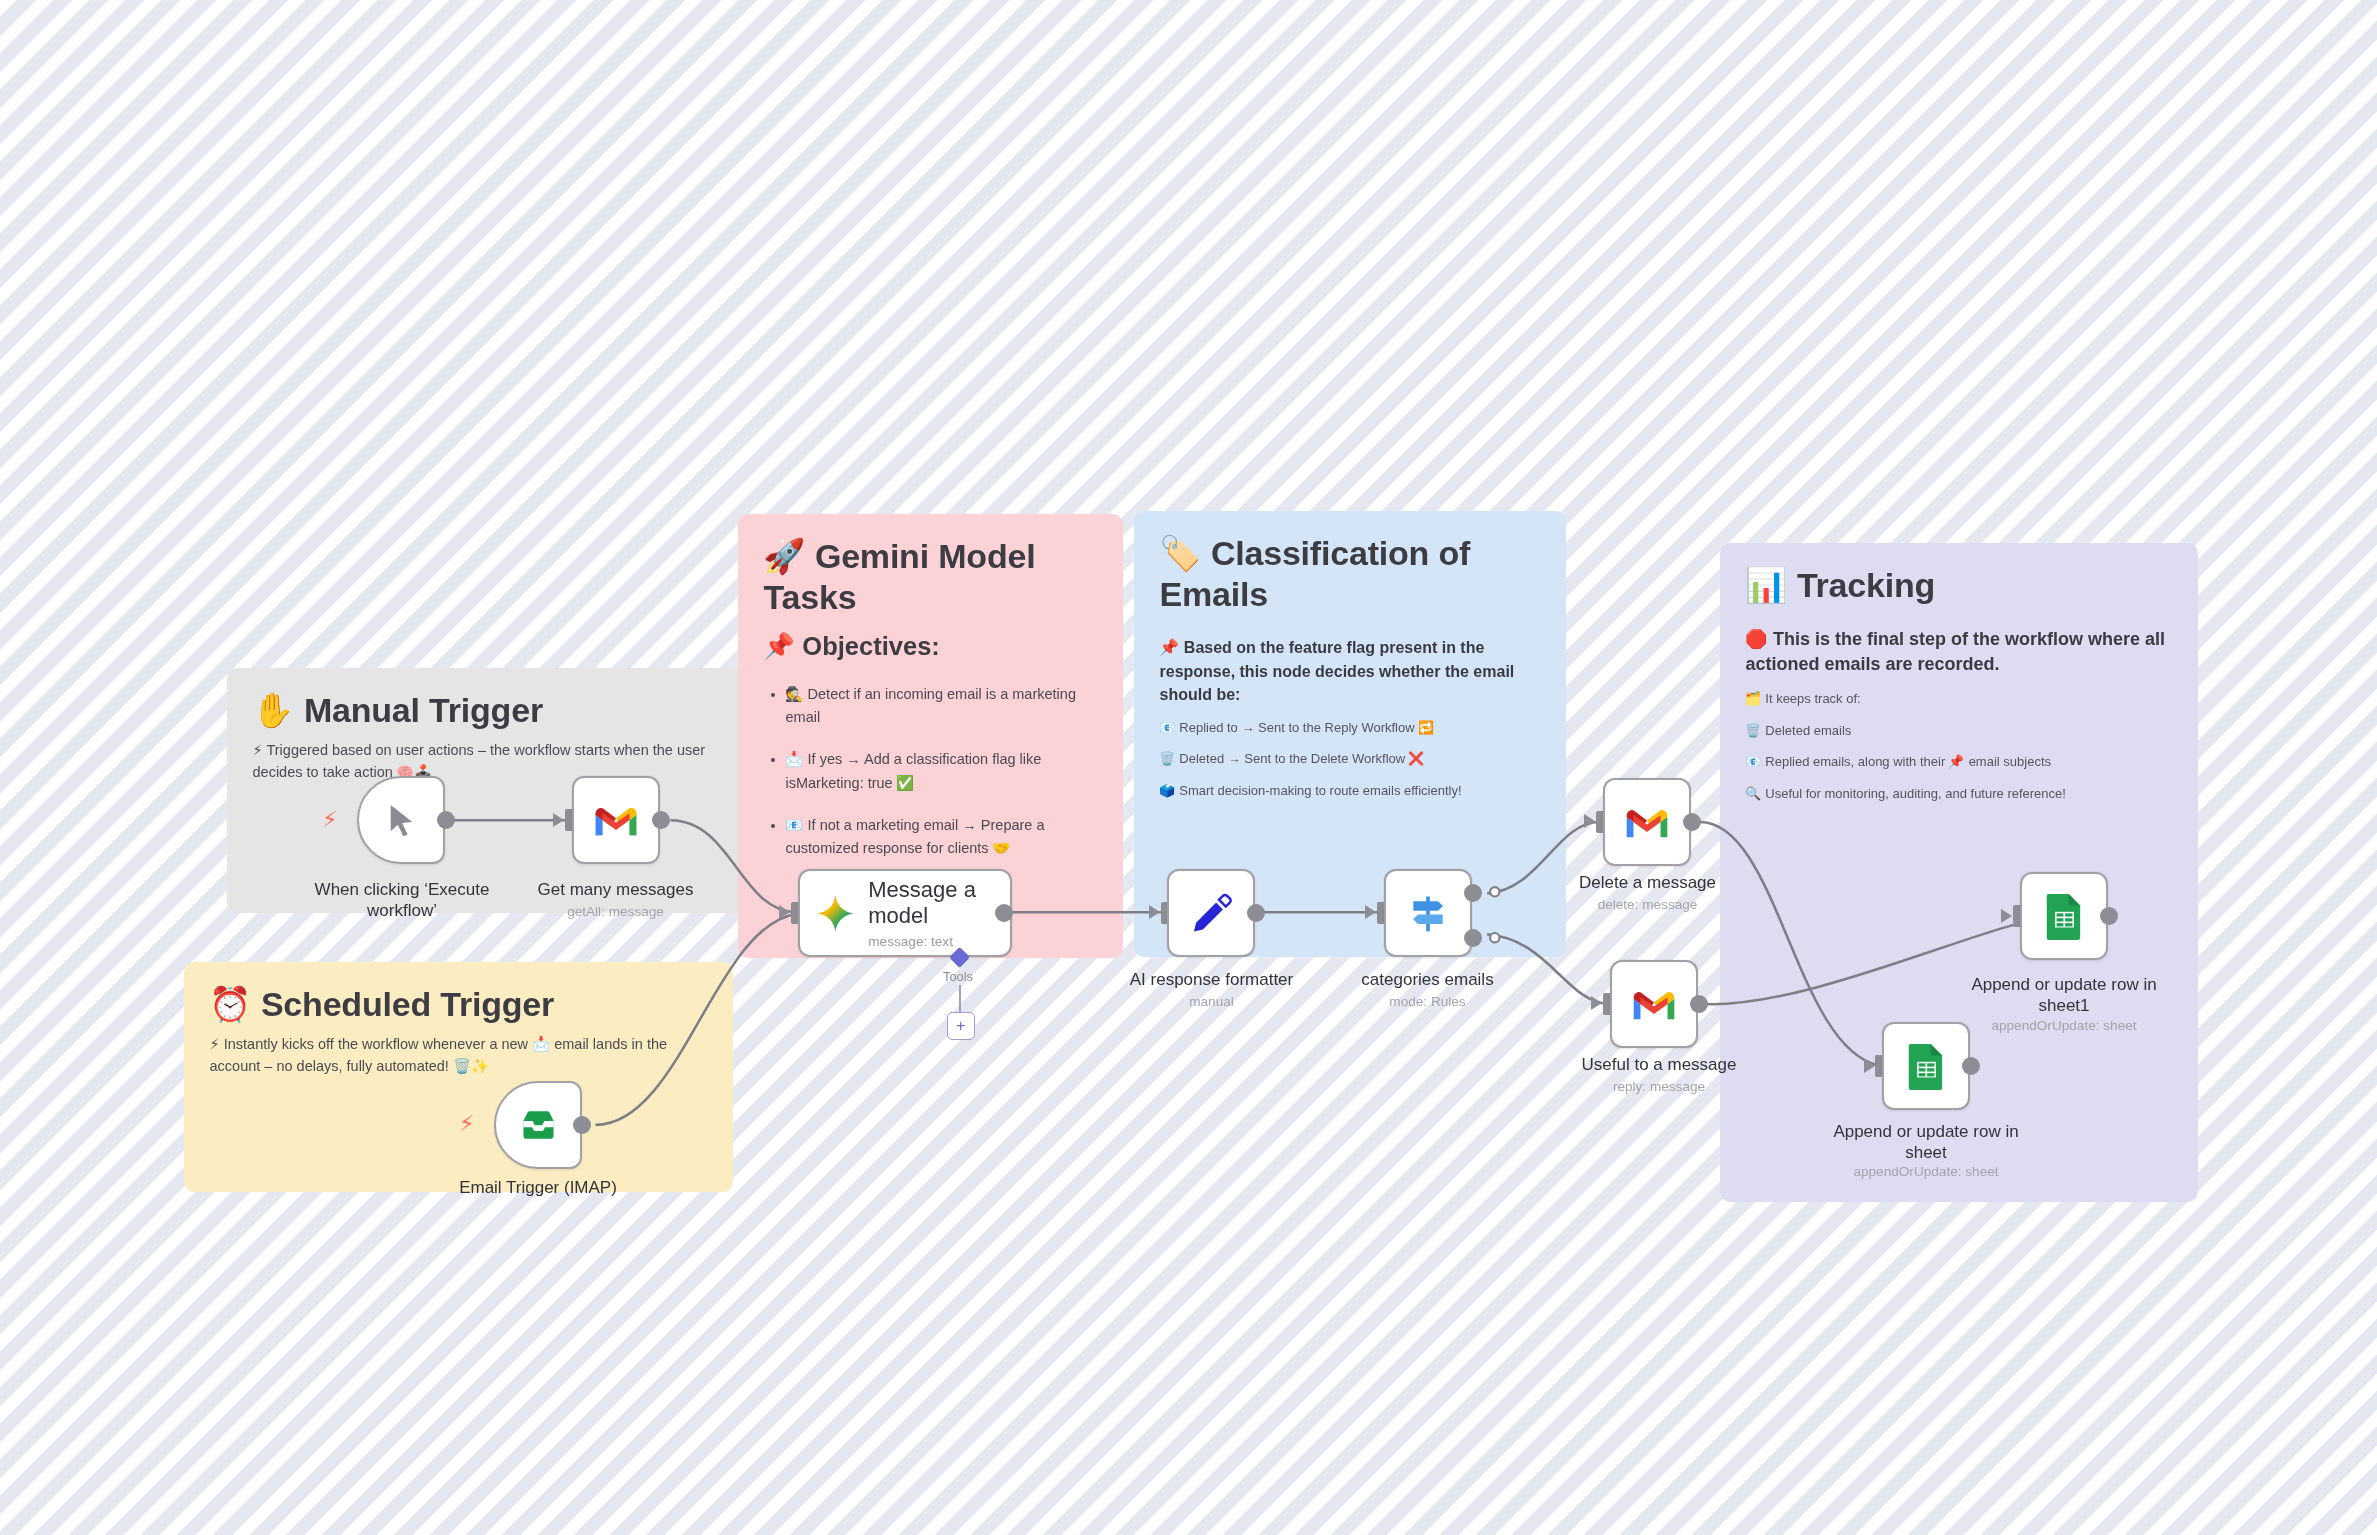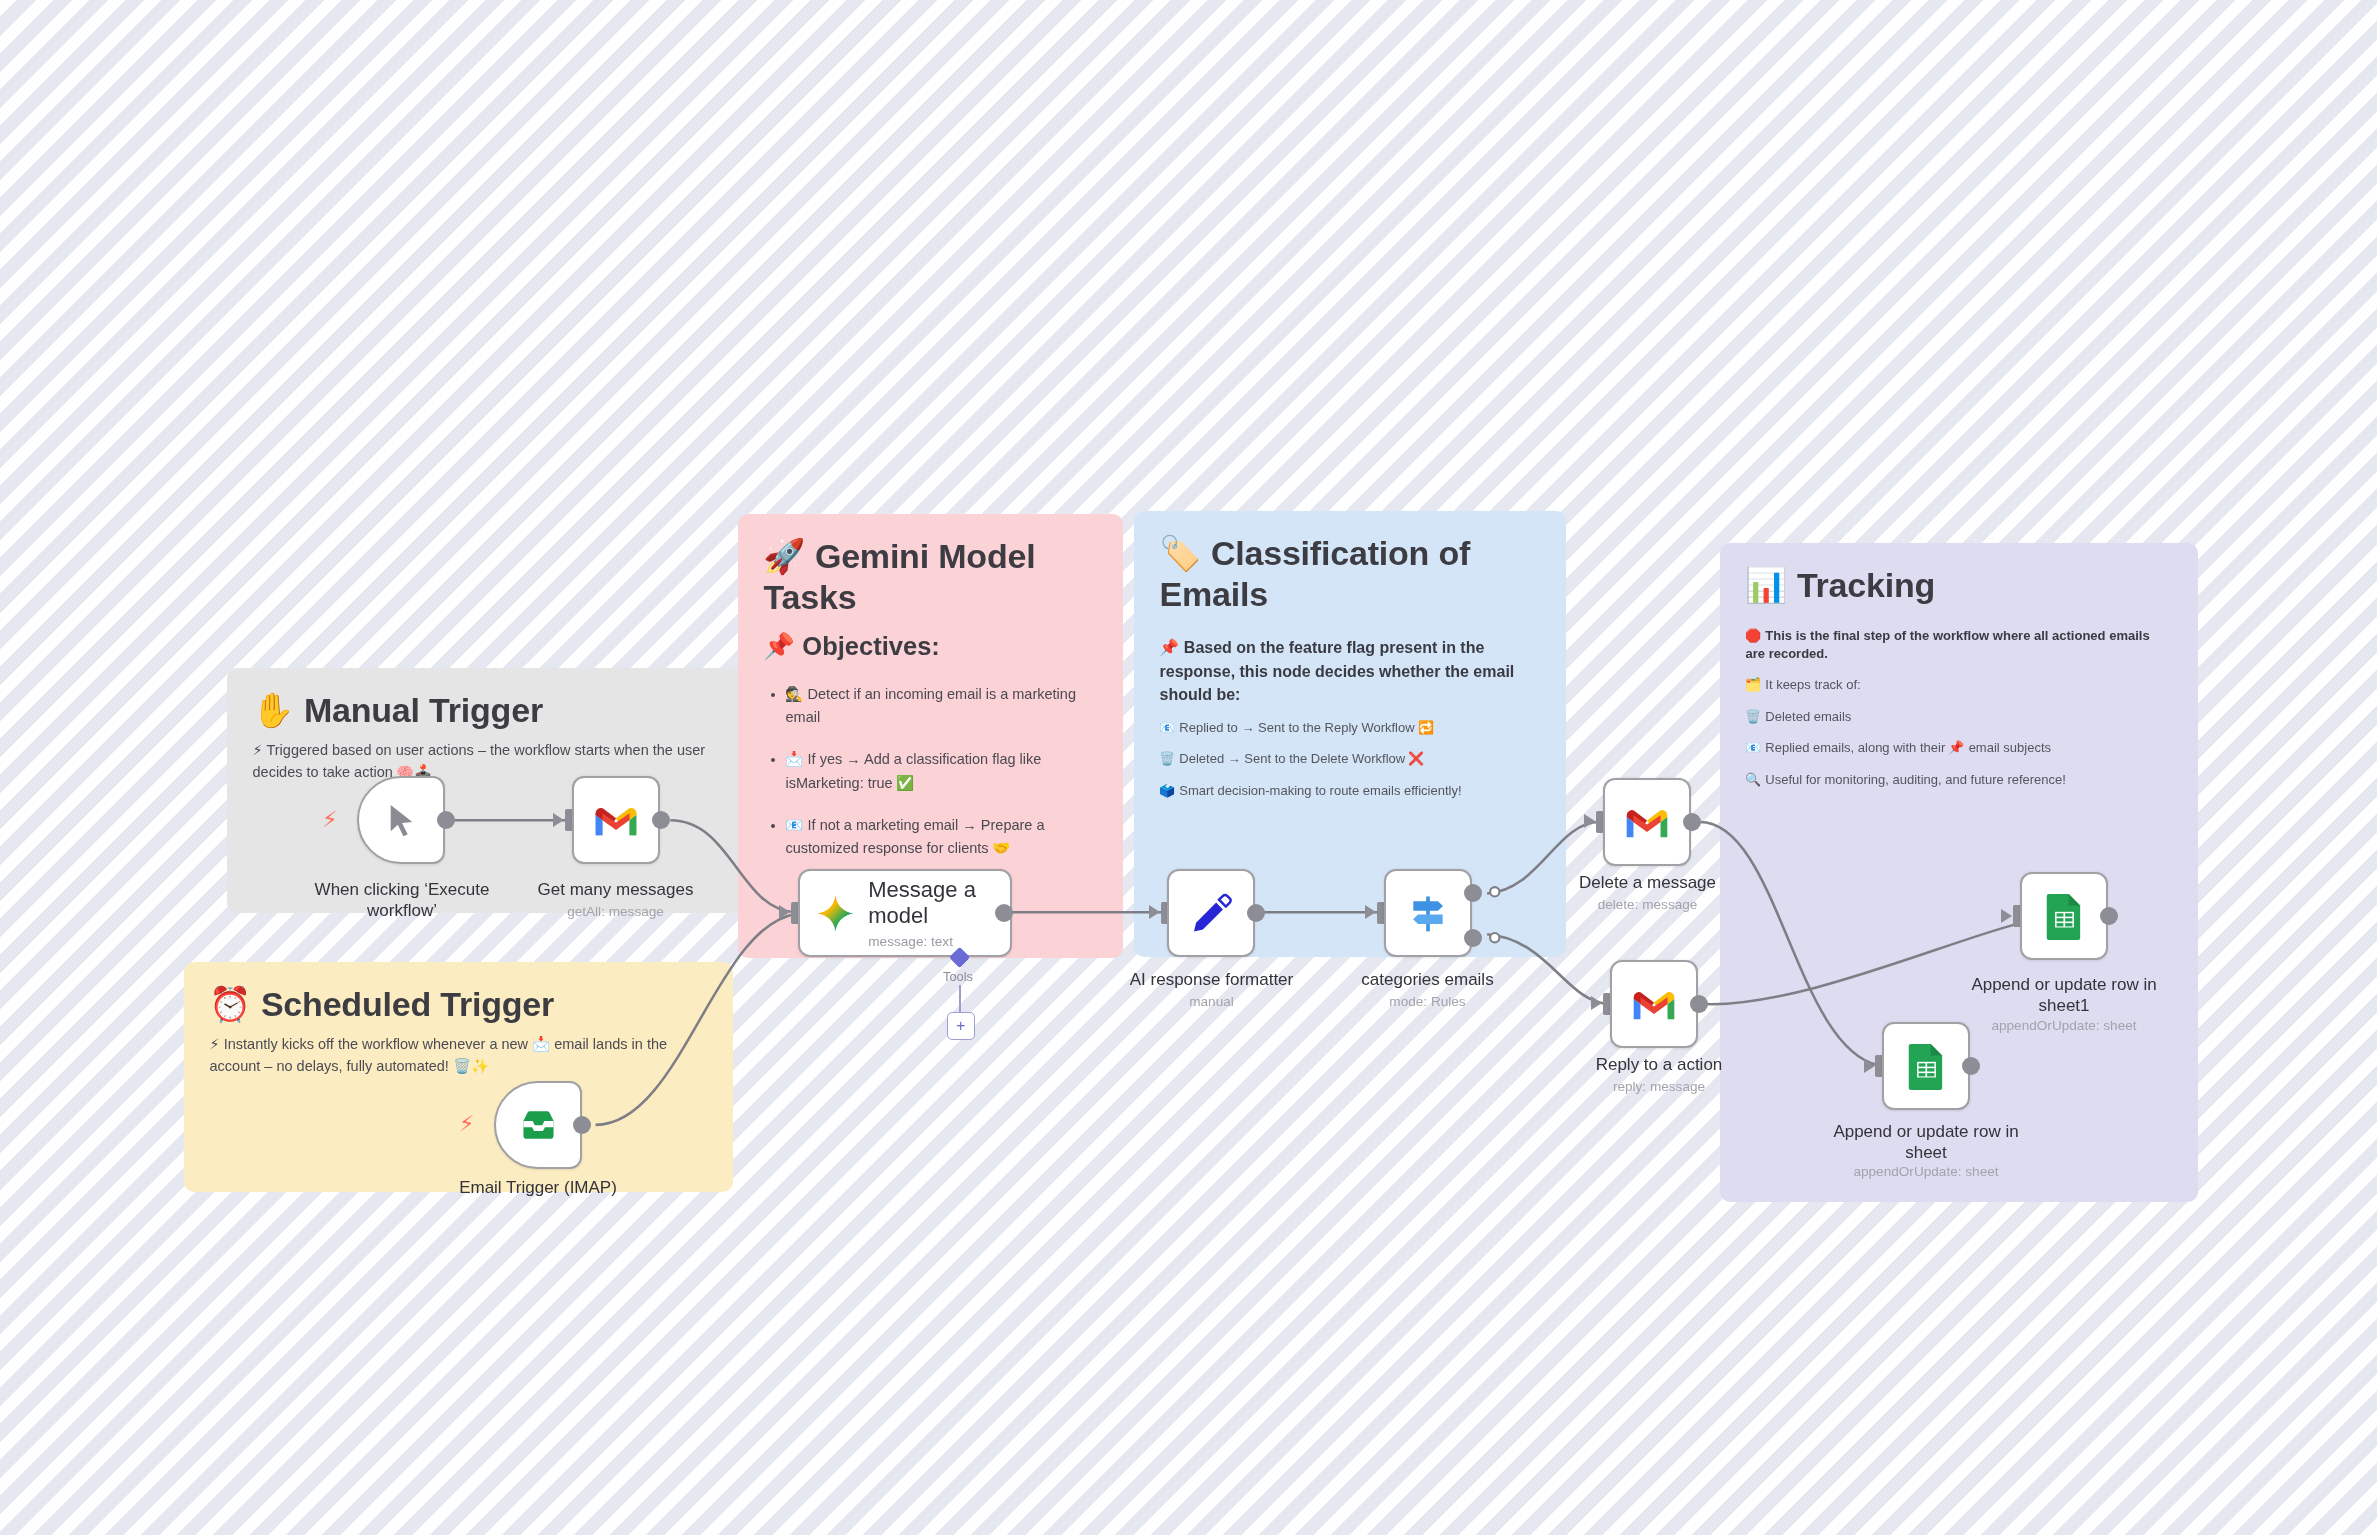--- a/index.html
+++ b/index.html
@@ -17,21 +17,21 @@
   .note{position:absolute;border-radius:10.2px;box-sizing:border-box;
         padding:22px 25.5px;}
   .note h1{margin:0 0 8.5px 0;font-size:34px;line-height:1.22;
            font-weight:700;color:#3c3c42;letter-spacing:-0.2px;}
   .note .body{font-size:14.5px;line-height:1.6;color:#4a4a52;}
   .note .body p{margin:0 0 12px 0;}
   .note .body ul{margin:0;padding-left:22px;}
   .note .body li{margin:0 0 19px 0;}
   .note .strong{font-weight:700;color:#3a3a42;font-size:16px;line-height:1.45;}
   .note h2{margin:0 0 21px 0;font-size:25.5px;font-weight:700;color:#3c3c42;}
-  .note .big{font-size:13px;font-weight:700;color:#3a3a42;line-height:1.4;margin:0 0 12px 0;}
+  .note .big{font-size:18px;font-weight:700;color:#3a3a42;line-height:1.4;margin:0 0 12px 0;}
   .note .small{font-size:13px;line-height:1.5;color:#55555f;margin:0 0 15.3px 0;}
 
   .note-green  {background:#e5e5e5;margin-left:43px;}
   .note-yellow {background:#fcecc2;}
   .note-pink   {background:#fbd2d6;}
   .note-blue   {background:#d4e5f7;}
   .note-purple {background:#dedcf0;}
 
   
   .node{position:absolute;background:#ffffff;border:2.1px solid #a0a0a5;
@@ -310,21 +310,21 @@
         <path d="M2 38 h8 V20 l16 11.8 L42 20 v18 h8 V12 a6 6 0 0 0-9.6-4.8 L26 18.3 L11.6 7.2 A6 6 0 0 0 2 12 Z" fill="#ffffff"></path>
         <path d="M2 38 h8 V20 L2 13.8 Z" fill="#4285f4"></path>
         <path d="M42 38 h8 V13.8 L42 20 Z" fill="#34a853"></path>
         <path d="M2 12 a6 6 0 0 1 9.6-4.8 L26 18.3 L20 27 L2 14 Z" fill="#c5221f"></path>
         <path d="M50 12 a6 6 0 0 0-9.6-4.8 L26 18.3 L32 27 L50 14 Z" fill="#fbbc04"></path>
         <path d="M10 20 L26 31.8 L42 20 v-8 L26 23 L10 12 Z" fill="#ea4335"></path>
       </svg>
     </span>
   </div>
   <div class="port" style="left:1690px;top:995px;"></div>
-  <div class="nlabel" style="left:1561px;top:1055px;width:196px;">Reply to a action</div>
+  <div class="nlabel" style="left:1561px;top:1055px;width:196px;">Useful to a message</div>
   <div class="nsub" style="left:1561px;top:1079px;width:196px;">reply: message</div>
 
   <div class="inarrow" style="left:2001px;top:909px;"></div>
   <div class="inport" style="left:2013px;top:905px;"></div>
   <div class="node square" style="left:2020px;top:872px;">
     <span class="ic">
       <svg width="39" height="48" viewBox="0 0 36 46">
         <path d="M3 2 h19 l11 11 v31 a2 2 0 0 1-2 2 H3 a2 2 0 0 1-2-2 V4 a2 2 0 0 1 2-2 Z" fill="#23a455"></path>
         <path d="M22 2 l11 11 h-11 Z" fill="#1a8a45"></path>
         <rect x="9" y="19" width="18" height="15" fill="#ffffff"></rect>

